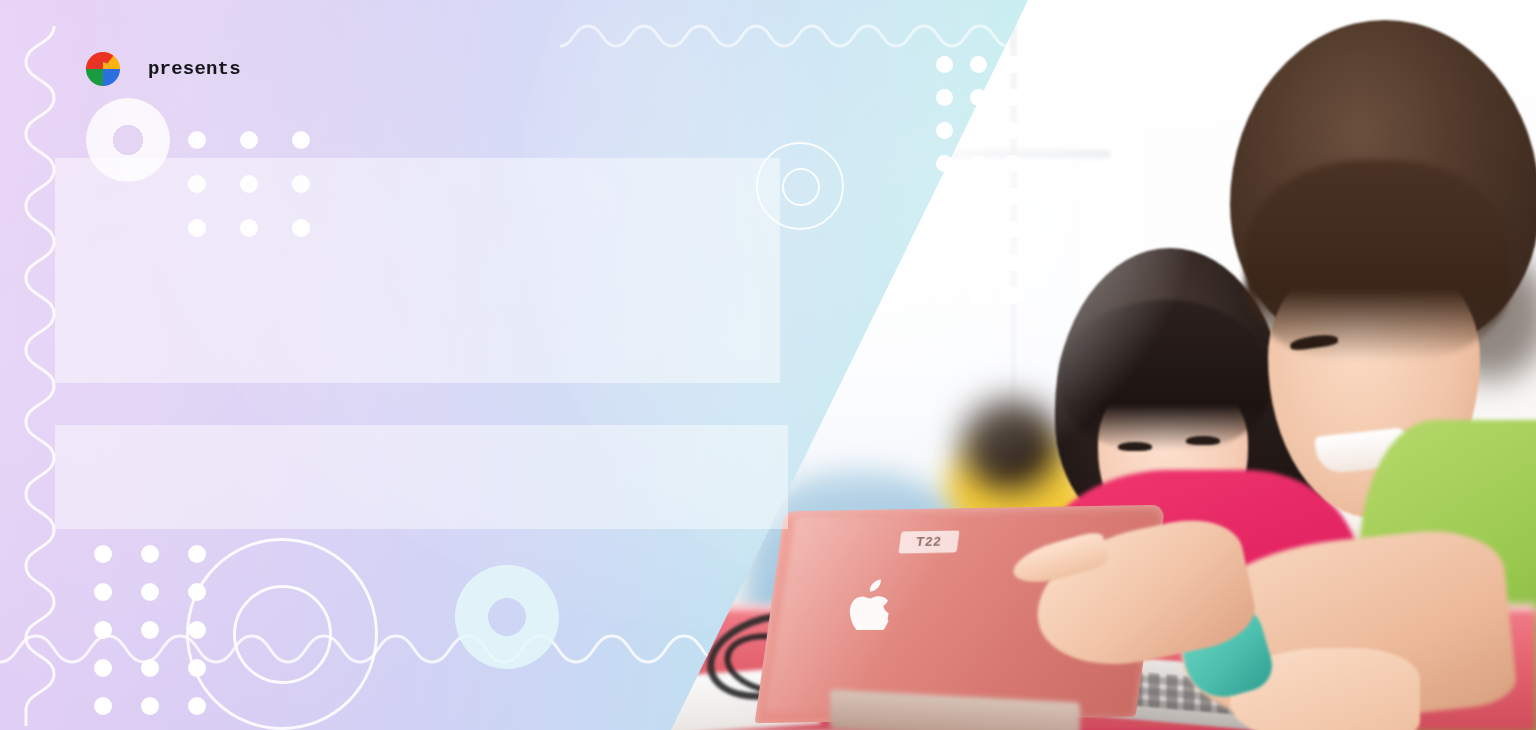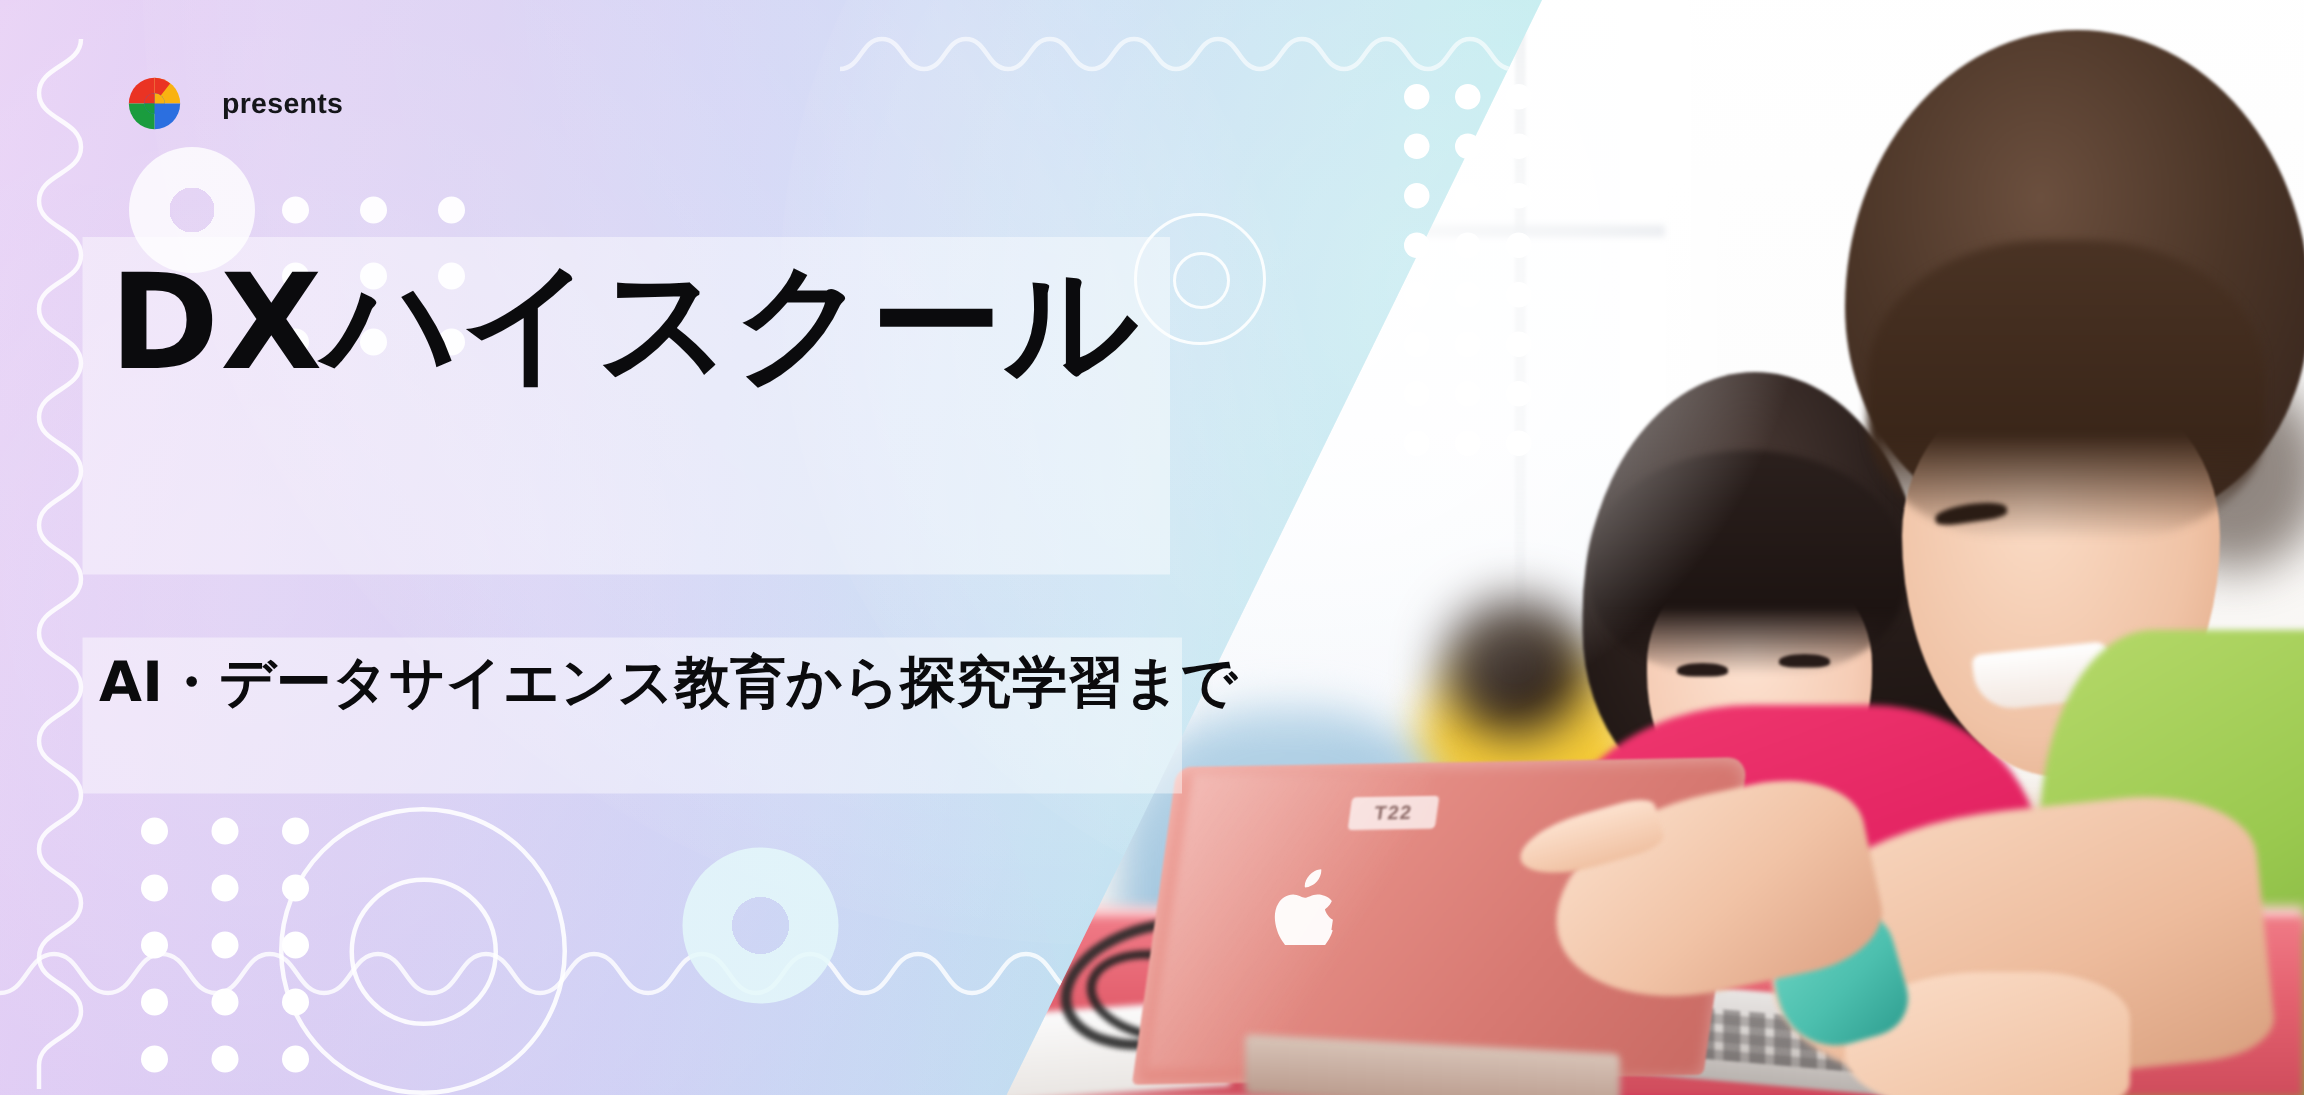--- a/index.html
+++ b/index.html
@@ -294,21 +294,21 @@
     position:absolute;left:84px;top:50px;display:flex;align-items:center;gap:14px;
     z-index:12;
   }
   .logo-mark{width:38px;height:38px;display:block;}
   .logo-word{
     font-size:29px;font-weight:bold;color:#5b5b5e;letter-spacing:-.4px;
     line-height:1;white-space:nowrap;
   }
   .presents{
     font-size:19px;font-weight:bold;color:#15161a;letter-spacing:.2px;
-    margin-left:12px;line-height:1;
+    margin-left:12px;line-height:1;font-family:Liberation Mono, monospace;
   }
 
   .title-band{
     position:absolute;left:55px;top:158px;width:725px;height:225px;
     background:rgba(255,255,255,.45);z-index:10;
   }
   .title{
     position:absolute;left:73px;top:160px;z-index:11;
     font-size:88px;font-weight:bold;color:#0b0b0d;
     line-height:1.26;letter-spacing:1px;white-space:nowrap;
@@ -517,21 +517,19 @@
         <path d="M20 12.8 A7.2 7.2 0 0 1 27.2 20 L20 20 Z" fill="#F9B211"></path>
         <path d="M12.8 20 A7.2 7.2 0 0 1 20 12.8 L20 20 Z" fill="#EA3323"></path>
         <path d="M20 27.2 A7.2 7.2 0 0 1 12.8 20 L20 20 Z" fill="#1A9C3E"></path>
       </svg>
     </span>
     <span class="presents">presents</span>
   </div>
 
   <div class="title-band"></div>
   <div class="title">
-    <span>DXハイスクール</span>
   </div>
 
   <div class="subtitle-band"></div>
   <div class="subtitle">
-    <span>AI・データサイエンス教育から探究学習まで</span>
   </div>
 
 </div>
 
 </body></html>

